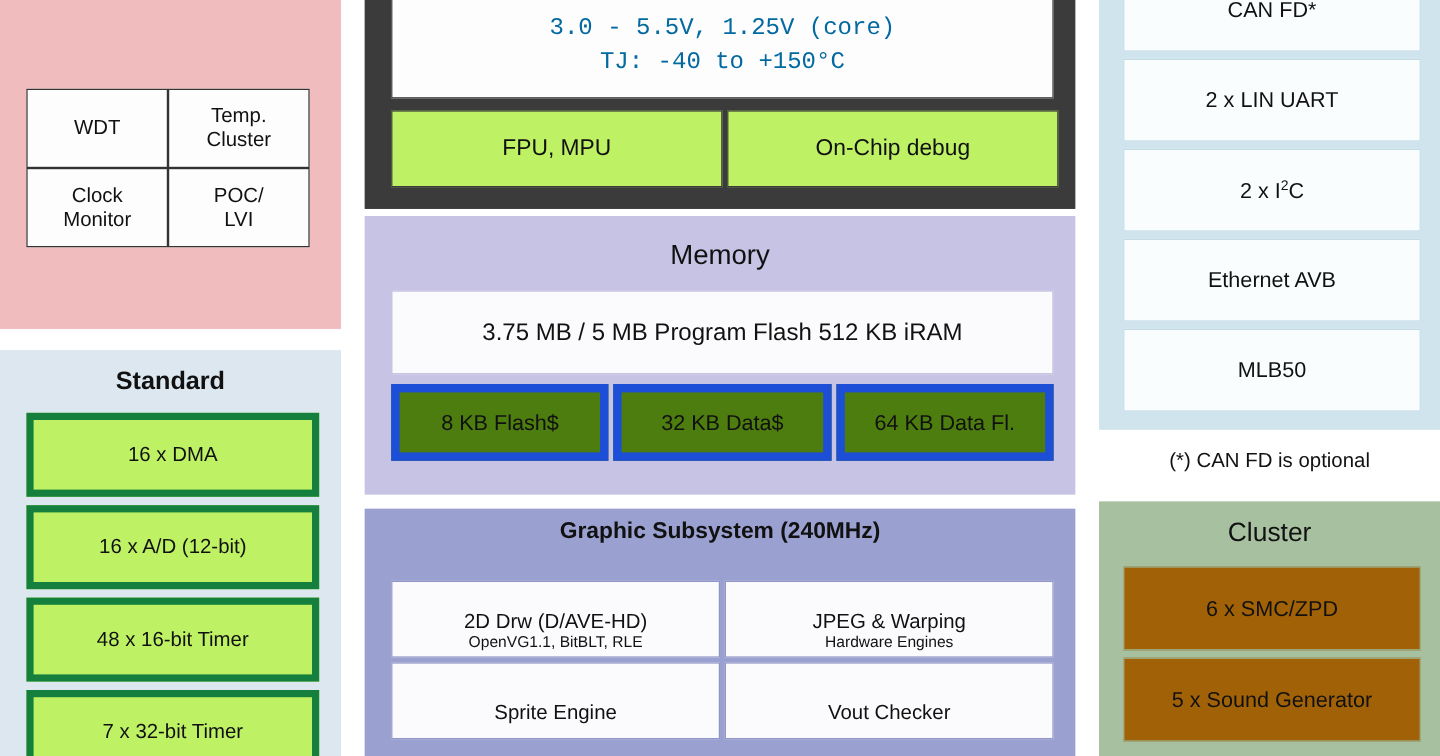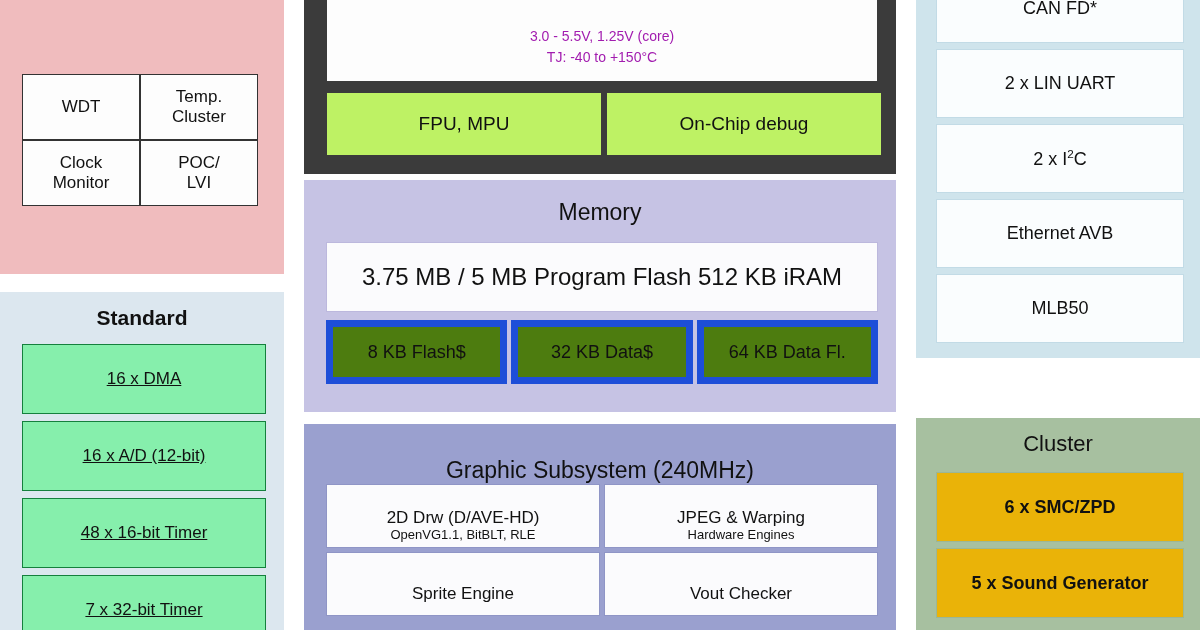--- a/index.html
+++ b/index.html
@@ -97,23 +97,22 @@
     position: absolute;
     left: 20px;
     top: 50px;
     width: 244px;
     display: flex;
     flex-direction: column;
     gap: 7px;
   }
   #standard .cell {
     height: 70px;
-    border: 1px solid #15803d;
-    background: #86efac;
-    text-decoration: underline;
+    border: 6px solid #15803d;
+    background: #bef264;
   }
 
   
   #cpu {
     left: 304px;
     top: -62px;
     width: 592px;
     height: 236px;
     background: #3b3b3b;
     border: 2px solid #3b3b3b;
@@ -127,23 +126,24 @@
     background: #fdfdfd;
     border: 1px solid #3b3b3b;
     display: flex;
     flex-direction: column;
     align-items: center;
     justify-content: flex-end;
     padding-bottom: 14px;
     box-sizing: border-box;
   }
   #cpu .topcell .main {
-    font-size: 14px;
+    font-size: 20px;
     line-height: 1.45;
-    color: #a21caf;
+    color: #0369a1;
+    font-family: Liberation Mono, monospace;
   }
   #cpu .row {
     position: absolute;
     left: 20px;
     top: 152px;
     width: 552px;
     display: grid;
     grid-template-columns: 276px 276px;
     gap: 4px;
   }
@@ -170,21 +170,21 @@
   }
   #memory .wide {
     position: absolute;
     left: 20px;
     top: 60px;
     width: 552px;
     height: 70px;
     background: #fbfbfd;
     border: 1px solid #bcb8dd;
   }
-  #memory .wide .main { font-size: 24px; text-align: right; }
+  #memory .wide .main { font-size: 20px; text-align: right; }
   #memory .trio {
     position: absolute;
     left: 20px;
     top: 138px;
     width: 552px;
     display: grid;
     grid-template-columns: 1fr 1fr 1fr;
     gap: 4px;
   }
   #memory .trio .cell {
@@ -197,23 +197,23 @@
   
   #graphic {
     left: 304px;
     top: 424px;
     width: 592px;
     height: 214px;
     background: #9aa0cf;
     border: 2px solid #9aa0cf;
   }
   #graphic .group-title {
-    margin-top: 32px;
-    font-size: 23px;
-    font-weight: normal;
+    margin-top: 7px;
+    font-size: 19px;
+    font-weight: bold;
   }
   #graphic .grid {
     position: absolute;
     left: 20px;
     top: 58px;
     width: 552px;
     display: grid;
     grid-template-columns: 274px 274px;
     grid-template-rows: 64px 64px;
     gap: 4px;
@@ -277,23 +277,22 @@
     position: absolute;
     left: 18px;
     top: 52px;
     width: 248px;
     display: flex;
     flex-direction: column;
     gap: 6px;
   }
   #cluster .cell {
     height: 70px;
-    background: #eab308;
+    background: #a16207;
     border: 1px solid #9cb695;
-    font-weight: bold;
   }
   #cluster .cell .main { font-size: 18px; }
 
   sup { font-size: 0.65em; vertical-align: super; }
 </style>
 </head>
 <body>
 
 <div class="canvas">
 
@@ -401,20 +400,21 @@
       </div>
       <div class="cell">
         <span class="main">Ethernet AVB</span>
       </div>
       <div class="cell">
         <span class="main">MLB50</span>
       </div>
     </div>
   </div>
 
+  <div id="canfd-note">(*) CAN FD is optional</div>
 
   <div class="group" id="cluster">
     <div class="group-title">Cluster</div>
     <div class="list">
       <div class="cell">
         <span class="main">6 x SMC/ZPD</span>
       </div>
       <div class="cell">
         <span class="main">5 x Sound Generator</span>
       </div>

